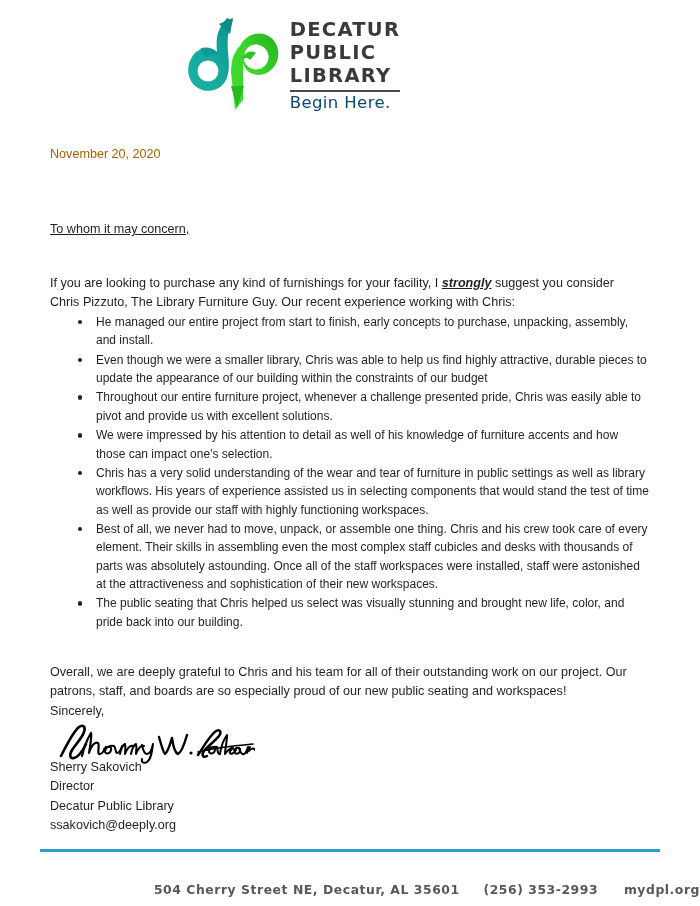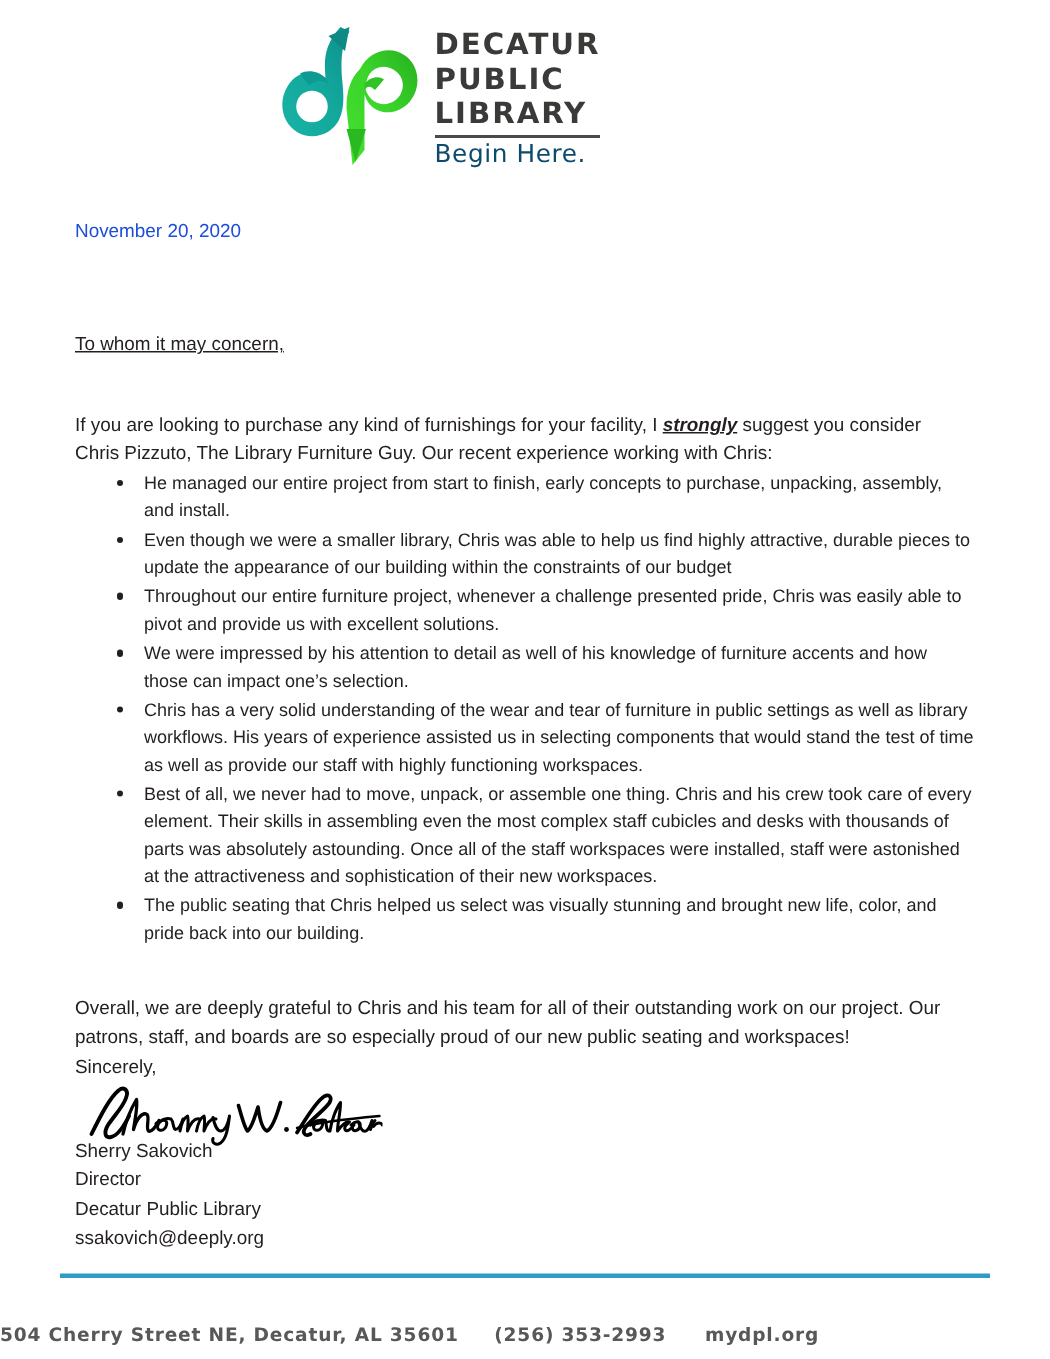--- a/index.html
+++ b/index.html
@@ -70,21 +70,21 @@
     position: absolute;
     left: 50px;
     top: 0;
     width: 600px;
   }
   .letter-date {
     position: absolute;
     top: 147px;
     left: 0;
     font-size: 12.6px;
-    color: #1d4ed8;
+    color: #a16207;
   }
   .salutation {
     position: absolute;
     top: 222px;
     left: 0;
     font-size: 12.6px;
     text-decoration: underline;
   }
   .intro {
     position: absolute;
@@ -174,21 +174,21 @@
     top: 849px;
     width: 620px;
     height: 3px;
     background: #2e9bc9;
   }
   .footer-text {
     position: absolute;
     left: 0;
     top: 882px;
     width: 700px;
-    text-align: left;
+    text-align: right;
     font-family: "DejaVu Sans", sans-serif;
     font-size: 12.4px;
     font-weight: bold;
     letter-spacing: 0.55px;
     color: #58585a;
   }
   .footer-text span { display: inline-block; }
   .fgap1 { width: 14px; }
   .fgap2 { width: 16px; }
 </style>

